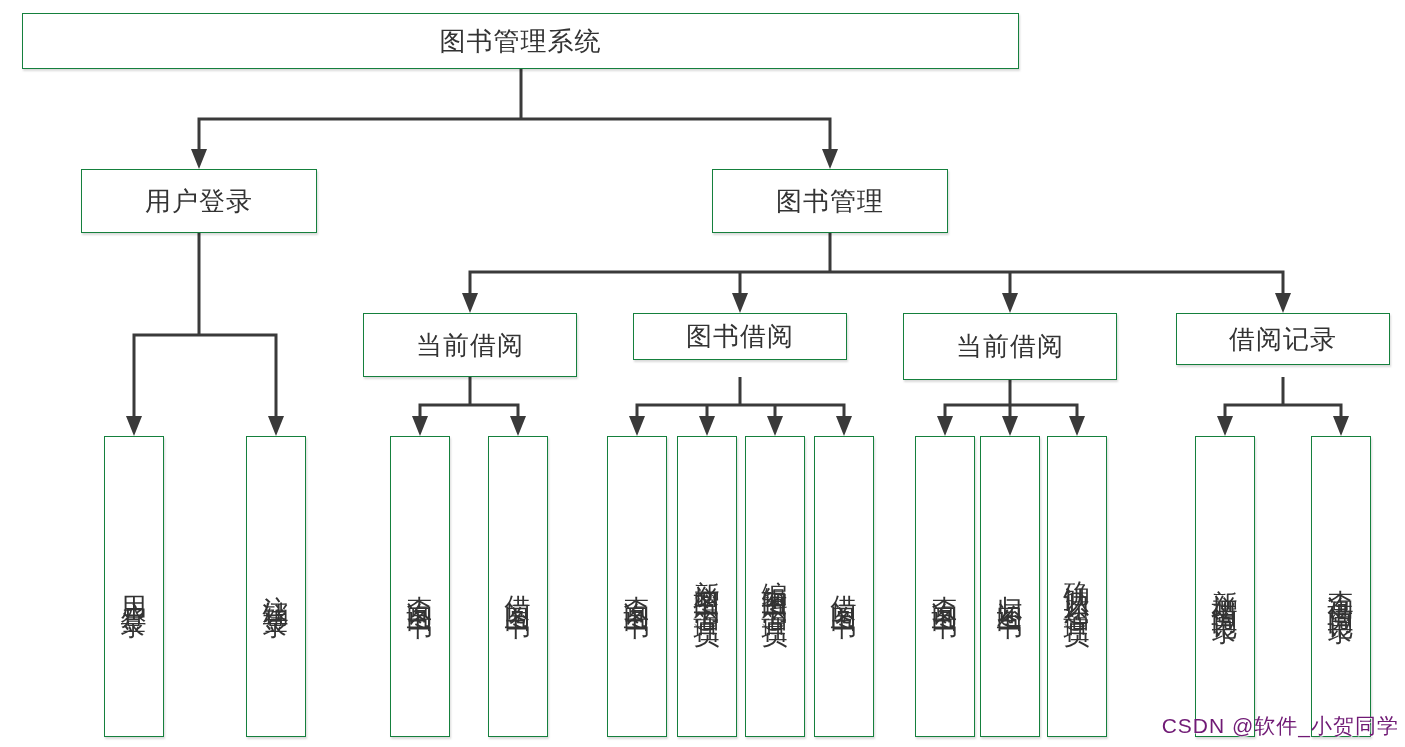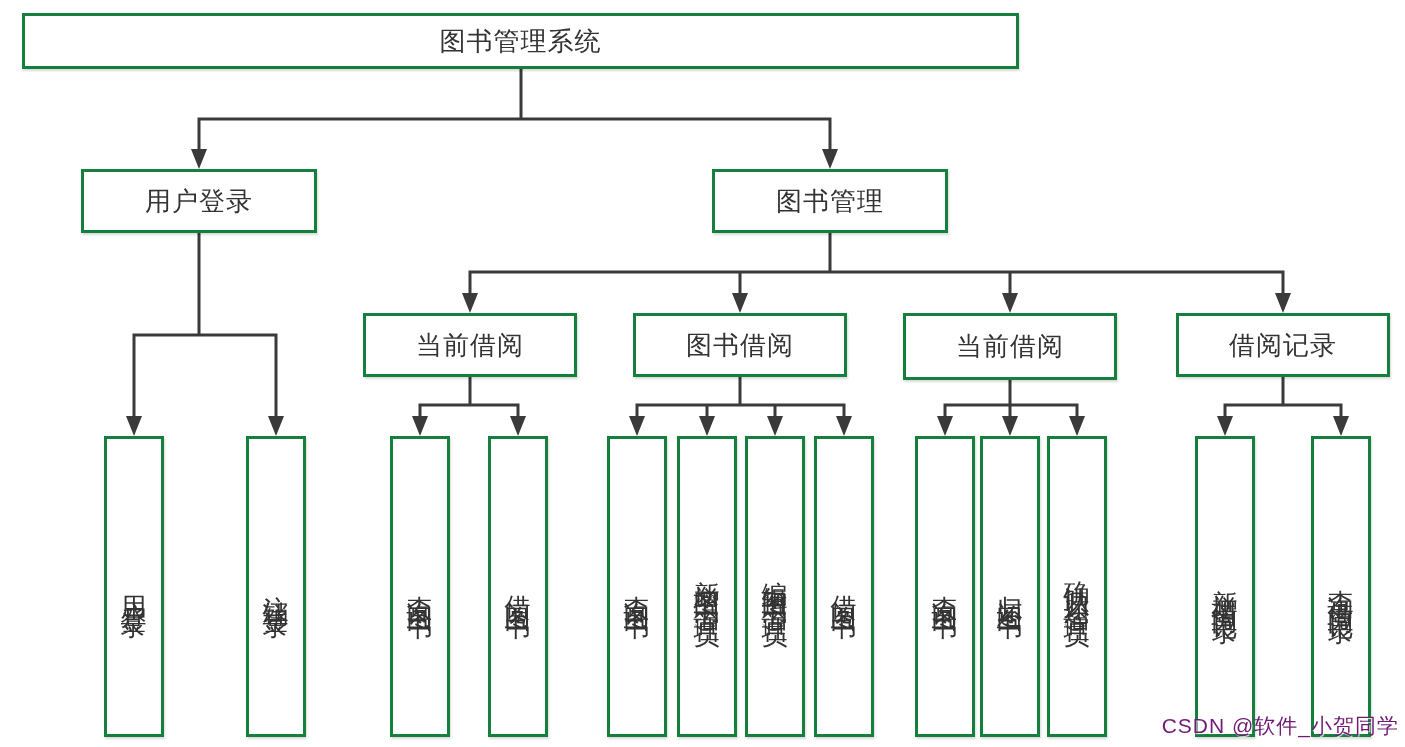--- a/index.html
+++ b/index.html
@@ -13,21 +13,21 @@
   }
   .wires {
     position: absolute;
     left: 0; top: 0;
     width: 1405px; height: 747px;
   }
   .node {
     position: absolute;
     box-sizing: border-box;
     background: #ffffff;
-    border: 3px solid #15803d;
+    border: 1px solid #15803d;
     color: #333333;
     display: flex;
     align-items: center;
     justify-content: center;
     box-shadow: 1px 2px 2px rgba(0,0,0,0.15);
   }
   .node.h span {
     font-size: 26px;
     letter-spacing: 1px;
     white-space: nowrap;
@@ -95,27 +95,27 @@
   <div class="node h" style="left:81px; top:169px; width:236px; height:64px;">
     <span>用户登录</span>
   </div>
   <div class="node h" style="left:712px; top:169px; width:236px; height:64px;">
     <span>图书管理</span>
   </div>
 
   <div class="node h" style="left:363px; top:313px; width:214px; height:64px;">
     <span>当前借阅</span>
   </div>
-  <div class="node h" style="left:633px; top:313px; width:214px; height:64px;">
+  <div class="node h" style="left:633px; top:313px; width:214px; height:47px;">
     <span>图书借阅</span>
   </div>
   <div class="node h" style="left:903px; top:313px; width:214px; height:67px;">
     <span>当前借阅</span>
   </div>
-  <div class="node h" style="left:1176px; top:313px; width:214px; height:64px;">
+  <div class="node h" style="left:1176px; top:313px; width:214px; height:52px;">
     <span>借阅记录</span>
   </div>
 
   <div class="node v" style="left:104px; top:436px; width:60px; height:301px;">
     <span>用户登录</span>
   </div>
   <div class="node v" style="left:246px; top:436px; width:60px; height:301px;">
     <span>注销登录</span>
   </div>
 

